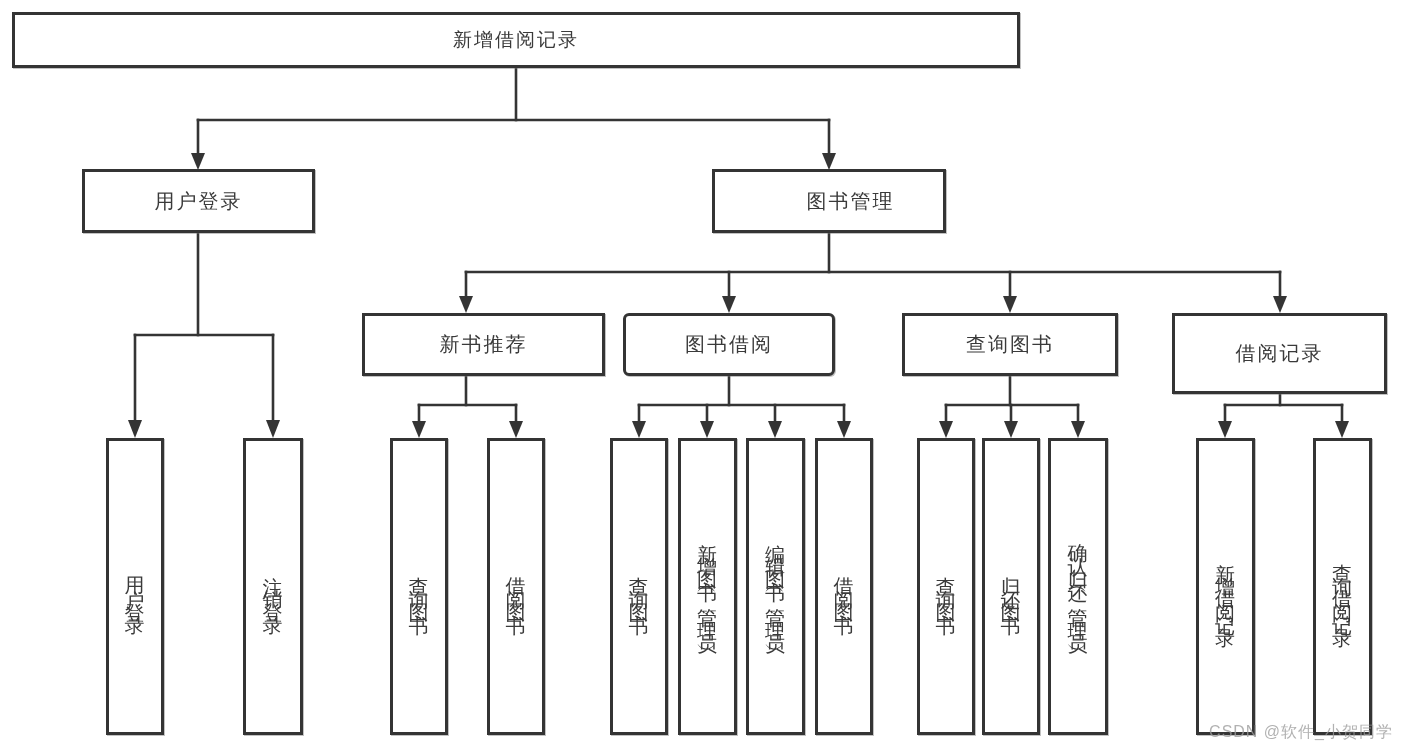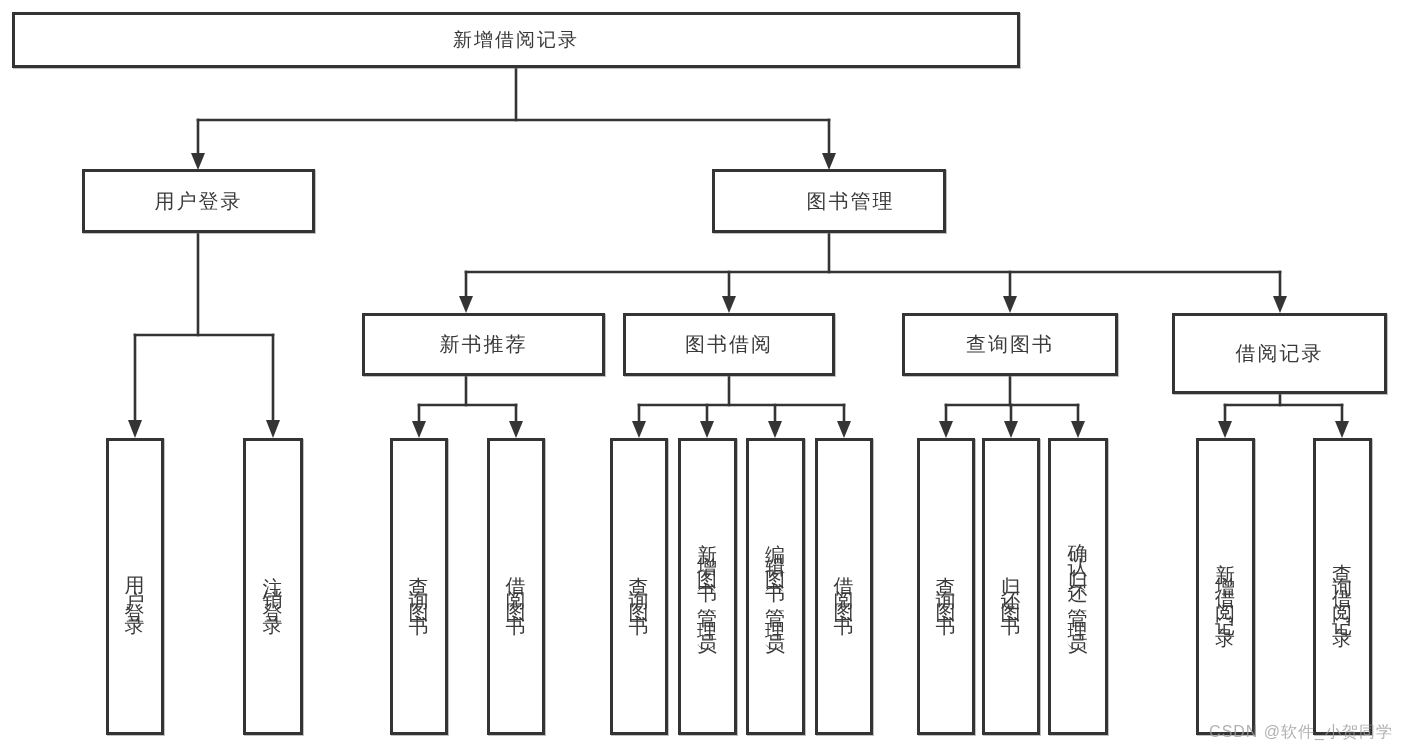--- a/index.html
+++ b/index.html
@@ -138,21 +138,21 @@
   <div class="box" style="left:82px;top:169px;width:233px;height:64px;">
     <span class="hlabel">用户登录</span>
   </div>
   <div class="box" style="left:712px;top:169px;width:234px;height:64px;padding-left:43px;">
     <span class="hlabel">图书管理</span>
   </div>
 
   <div class="box" style="left:362px;top:313px;width:243px;height:63px;">
     <span class="hlabel">新书推荐</span>
   </div>
-  <div class="box" style="left:623px;top:313px;width:212px;height:63px;">
+  <div class="box" style="left:623px;top:313px;width:212px;height:63px;border-radius:6px;">
     <span class="hlabel">图书借阅</span>
   </div>
   <div class="box" style="left:902px;top:313px;width:216px;height:63px;">
     <span class="hlabel">查询图书</span>
   </div>
   <div class="box" style="left:1172px;top:313px;width:215px;height:81px;">
     <span class="hlabel">借阅记录</span>
   </div>
 
   <div class="box leaf" style="left:106px;top:438px;width:58px;height:297px;">

